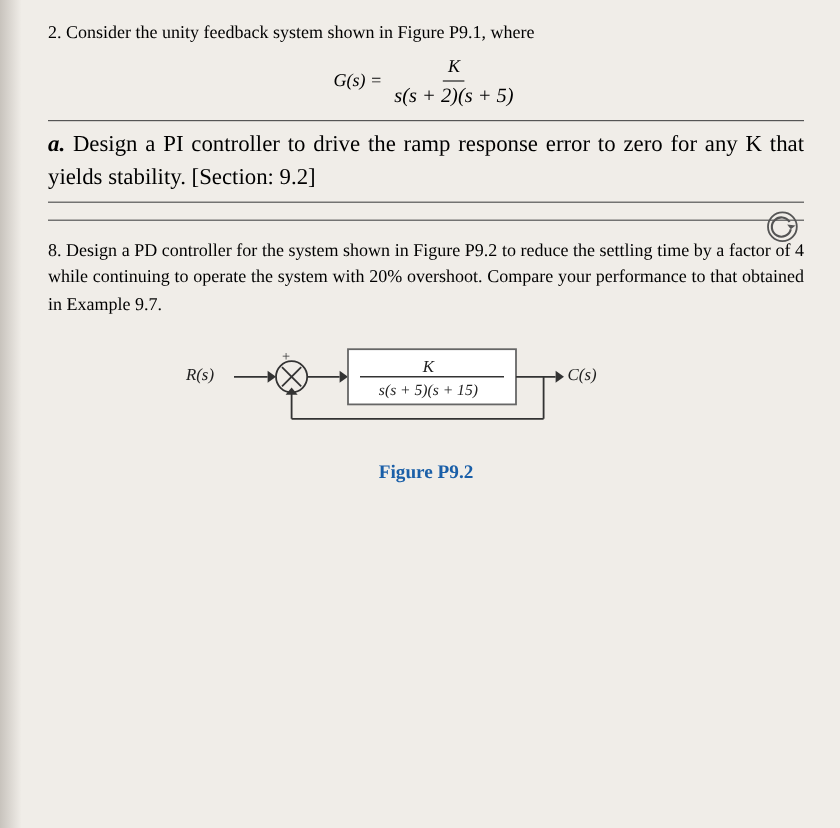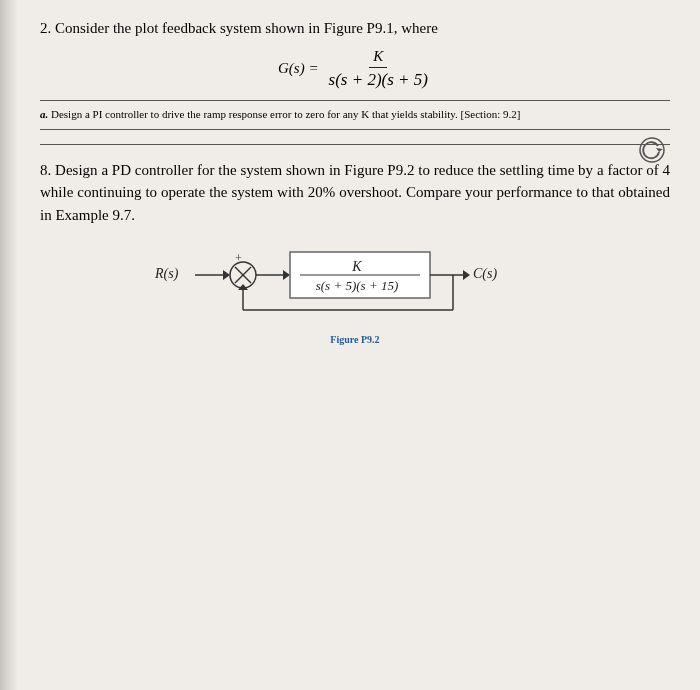--- a/index.html
+++ b/index.html
@@ -70,21 +70,21 @@
 
     
     .part-a {
       border-top: 1.5px solid #555;
       border-bottom: none;
       padding: 6px 0 6px 0;
       margin-bottom: 0;
     }
 
     .part-a-text {
-      font-size: 11px;
+      font-size: 19px;
       line-height: 1.45;
       text-align: justify;
     }
 
     .part-label {
       font-weight: bold;
       font-style: italic;
     }
 
     
@@ -134,24 +134,24 @@
 
     
     .figure-container {
       display: flex;
       flex-direction: column;
       align-items: center;
       margin-top: 4px;
     }
 
     .figure-caption {
-      font-size: 10px;
+      font-size: 16px;
       font-weight: bold;
       color: #1a5fa8;
-      margin-top: 4px;
+      margin-top: 16px;
       text-align: center;
     }
 
     
     .left-shadow {
       position: absolute;
       left: 0;
       top: 0;
       width: 18px;
       height: 100%;
@@ -160,21 +160,21 @@
   </style>
 </head>
 <body>
 
 <div class="page">
   <div class="left-shadow"></div>
 
   <div class="problem-2">
     <div class="problem-header">
       <span>2.</span>
-      <span>Consider the plot feedback system shown in Figure P9.1, where</span>
+      <span>Consider the unity feedback system shown in Figure P9.1, where</span>
     </div>
 
     <div class="tf-container">
       <span class="tf-lhs">G(s) =</span>
       <div class="tf-fraction">
         <div class="tf-numerator">K</div>
         <div class="tf-denominator">s(s + 2)(s + 5)</div>
       </div>
     </div>
 

